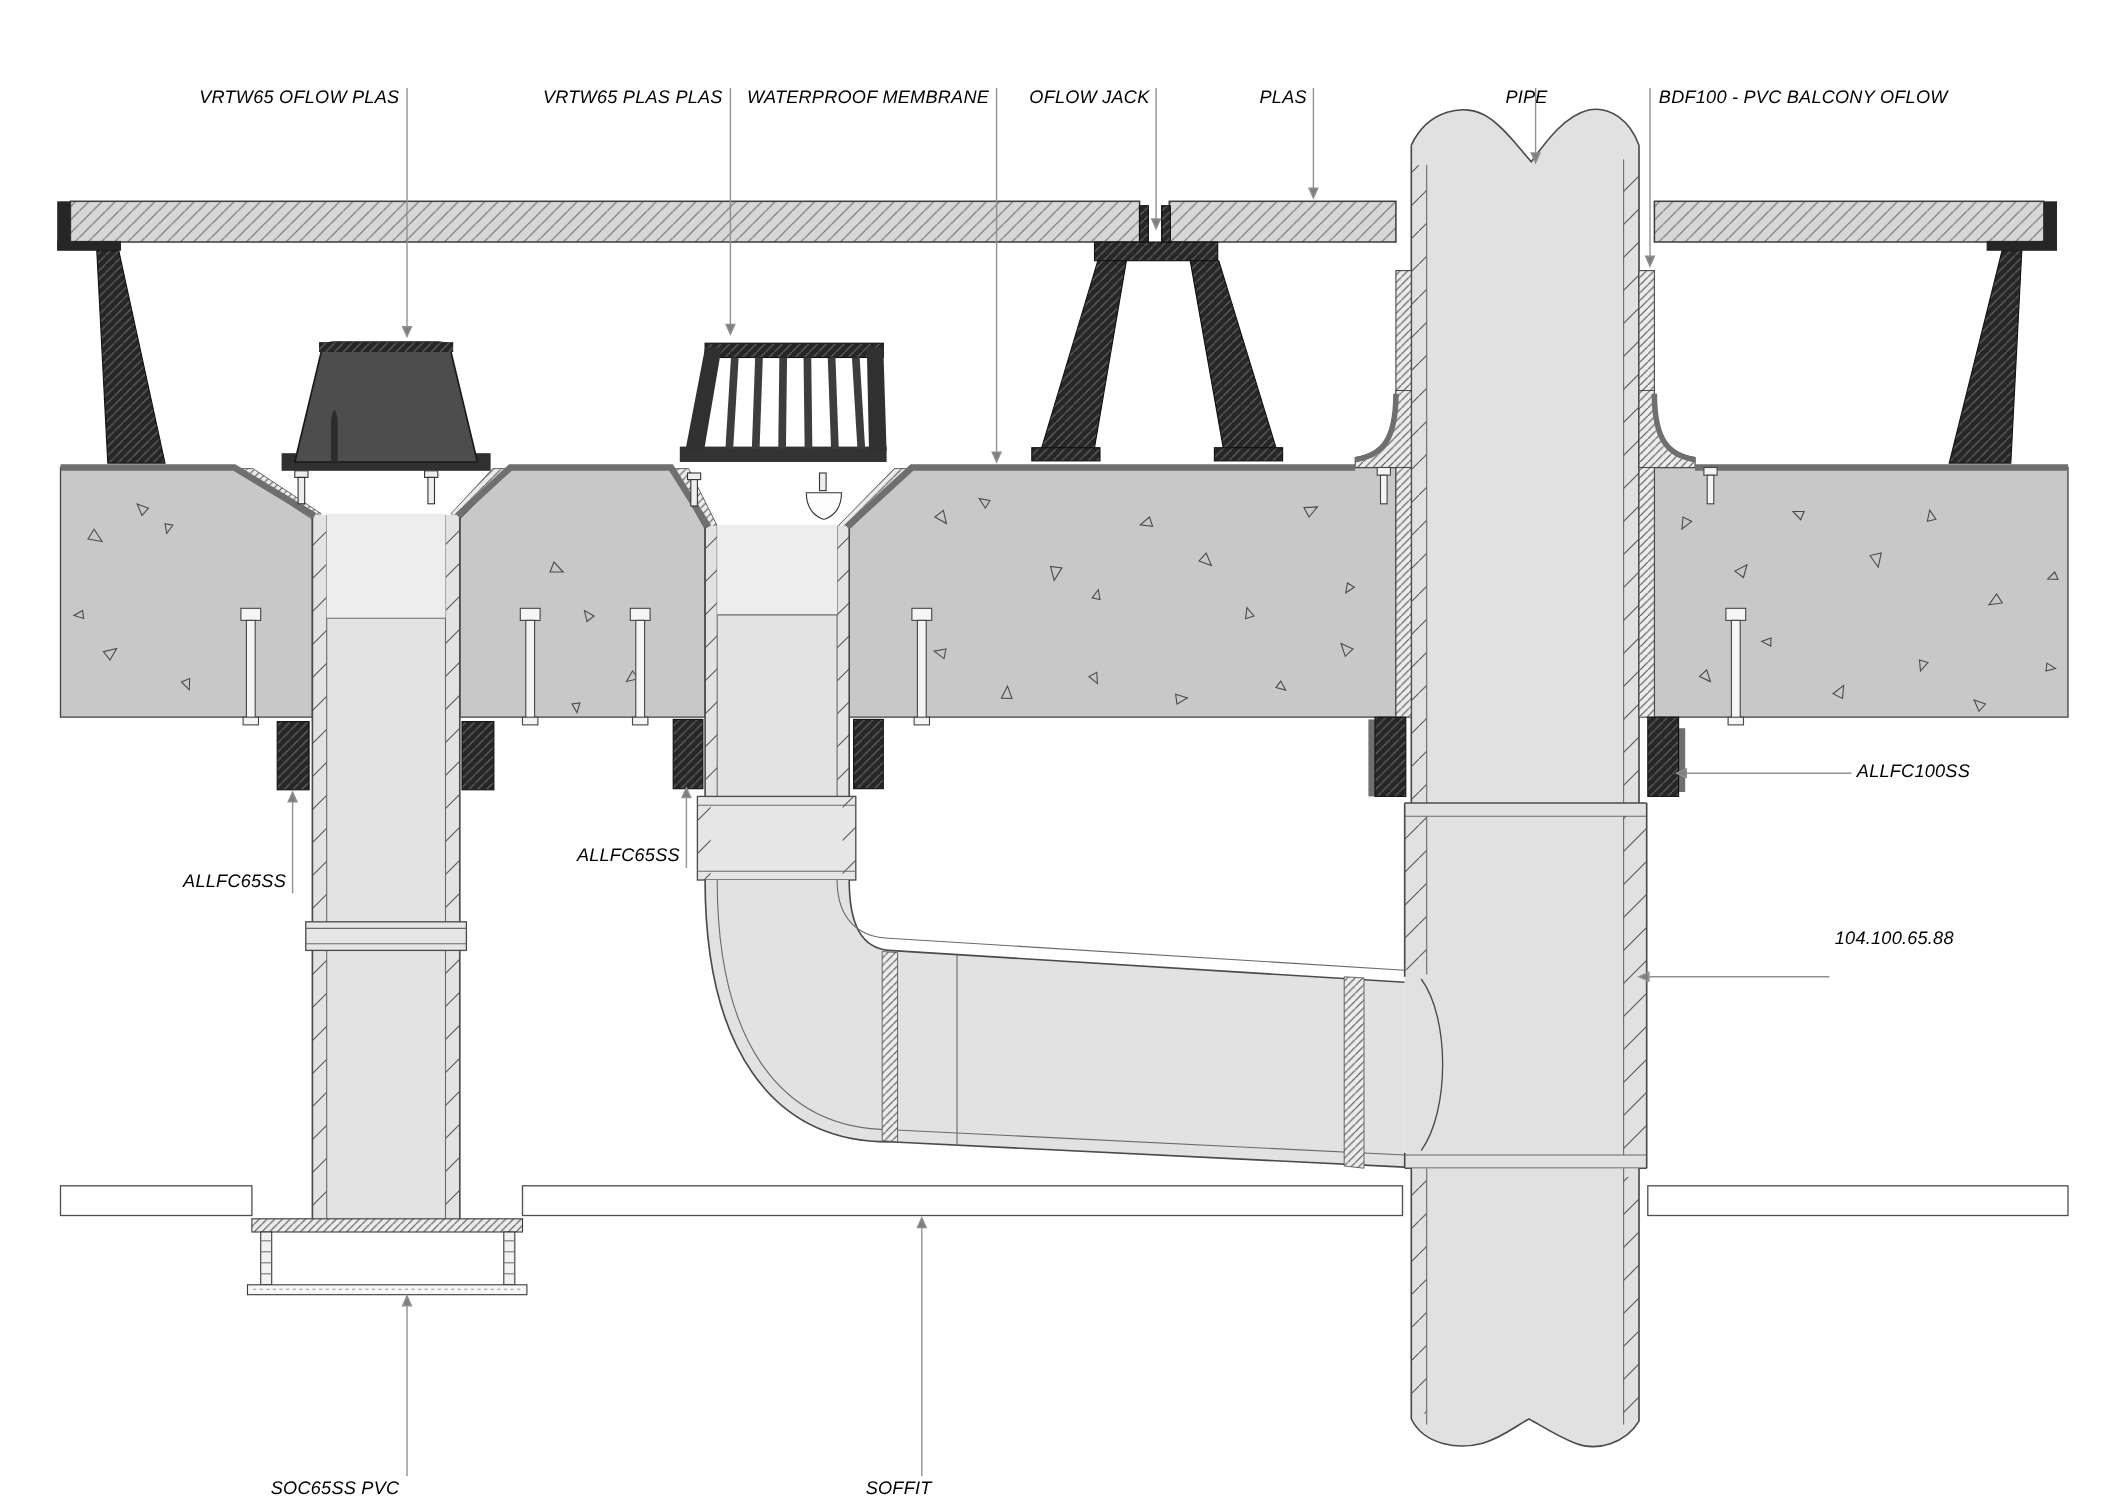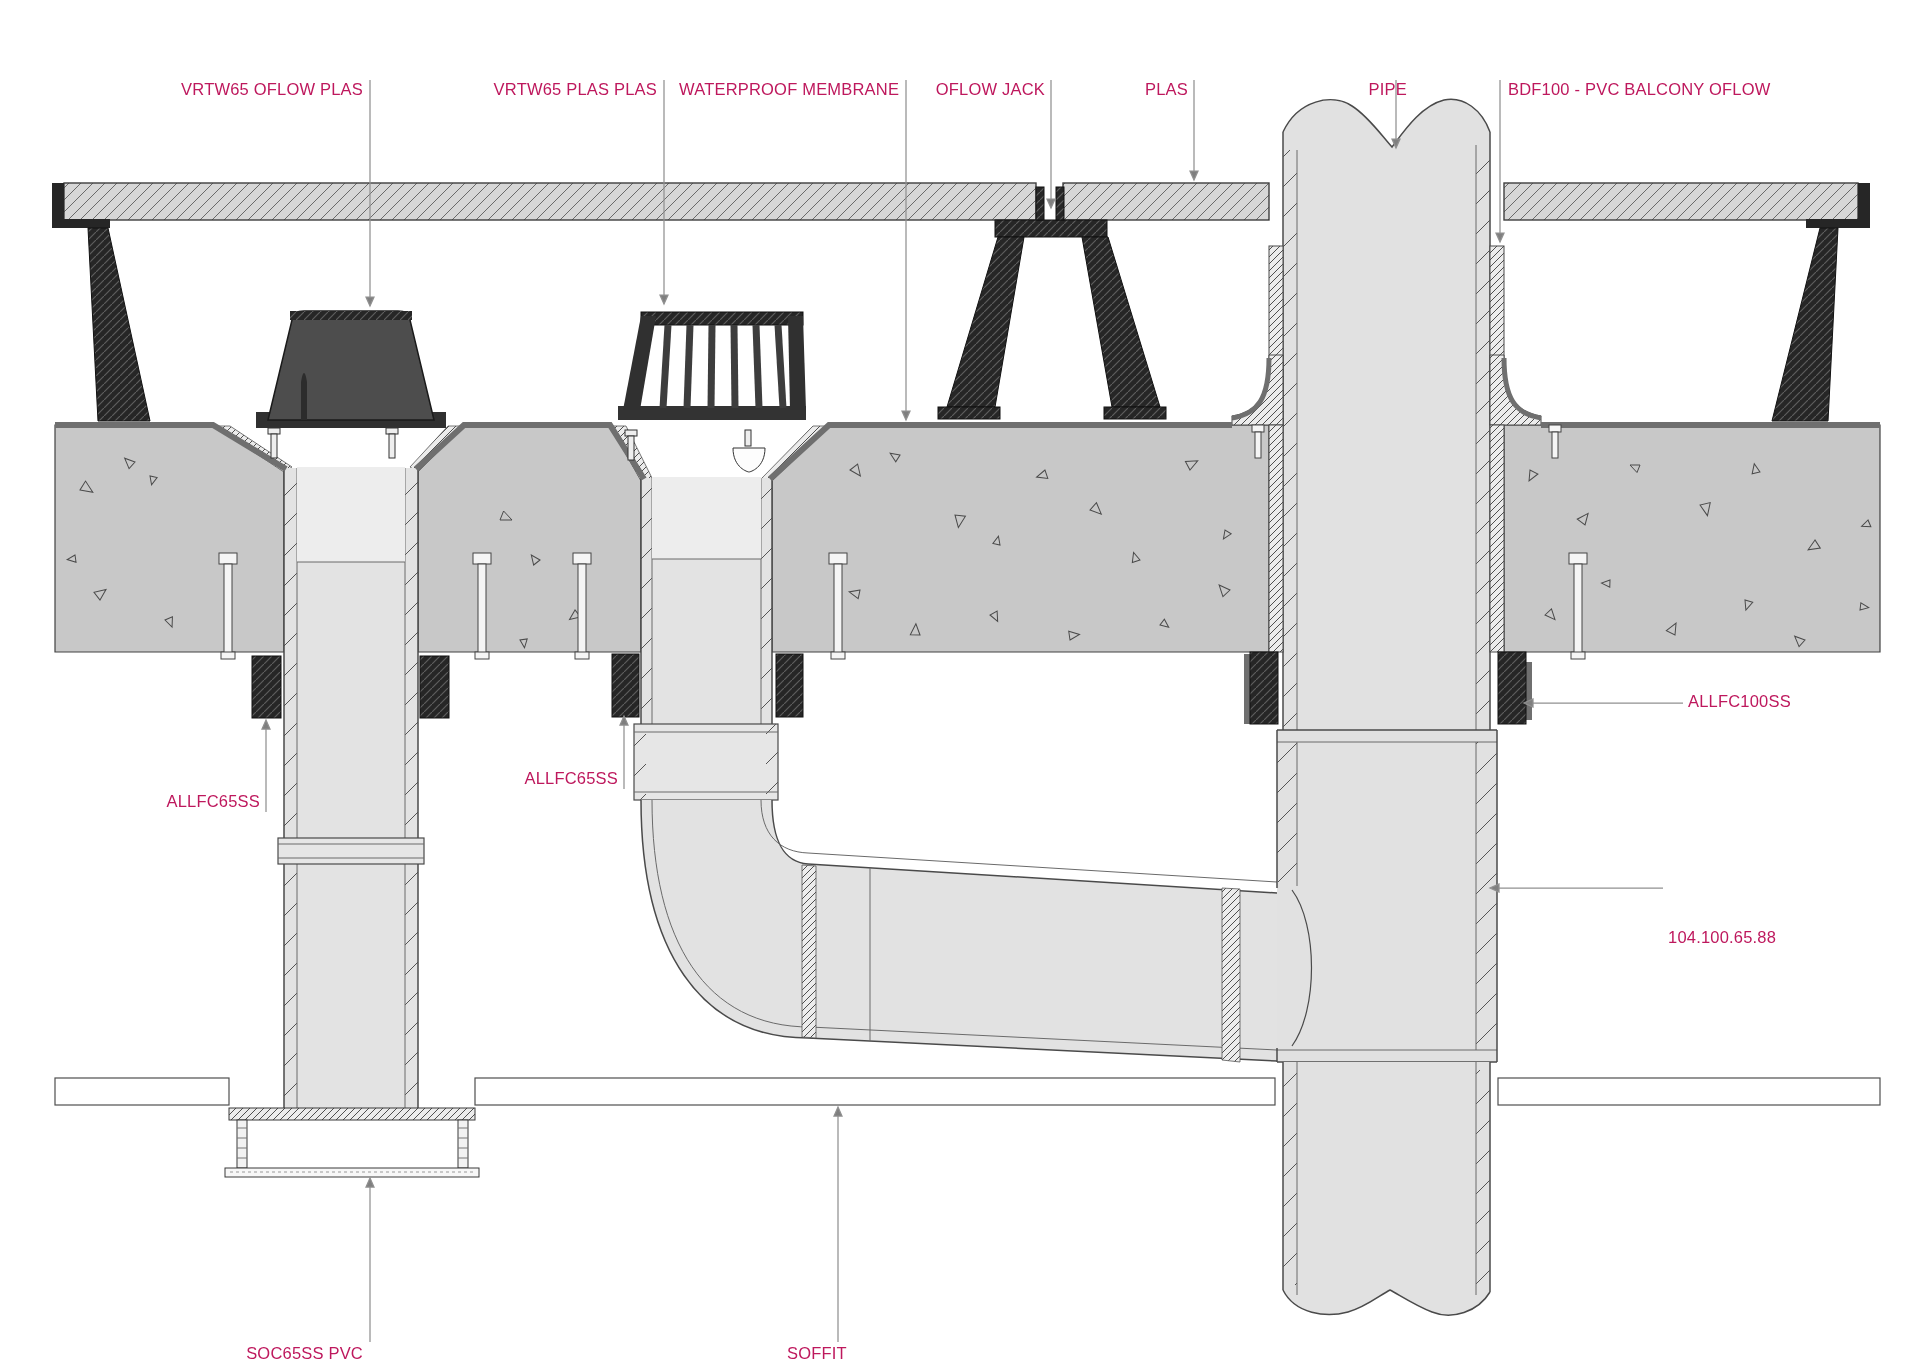--- a/index.html
+++ b/index.html
@@ -2,22 +2,22 @@
 <html><head>
 <meta charset="utf-8">
 <style>
   html,body{margin:0;padding:0;background:#ffffff;}
   #stage{
     position:relative;width:1920px;height:1369px;background:#fff;overflow:hidden;
     font-family:"Liberation Sans", sans-serif;
   }
   #drawing{position:absolute;left:0;top:0;}
   .callout{
-    position:absolute;font-size:16.5px;line-height:1.1;color:#be185d;
-    white-space:nowrap;letter-spacing:.2px;
+    position:absolute;font-size:16.5px;line-height:1.1;color:#000000;
+    white-space:nowrap;letter-spacing:.2px;font-style:italic;
   }
   .r{text-align:right;}
 </style>
 </head>
 <body>
 
 <div id="stage">
 
 <svg id="drawing" width="1920" height="1369" viewBox="0 0 1920 1369">
   <defs>
@@ -344,17 +344,17 @@
 <div class="callout r" style="left:163px;top:80px;width:200px">VRTW65 OFLOW PLAS</div>
 <div class="callout r" style="left:457px;top:80px;width:200px">VRTW65 PLAS PLAS</div>
 <div class="callout r" style="left:679px;top:80px;width:220px">WATERPROOF MEMBRANE</div>
 <div class="callout r" style="left:905px;top:80px;width:140px">OFLOW JACK</div>
 <div class="callout r" style="left:1078px;top:80px;width:110px">PLAS</div>
 <div class="callout r" style="left:1297px;top:80px;width:110px">PIPE</div>
 <div class="callout" style="left:1508px;top:80px">BDF100 - PVC BALCONY OFLOW</div>
 <div class="callout r" style="left:120px;top:792px;width:140px">ALLFC65SS</div>
 <div class="callout r" style="left:478px;top:769px;width:140px">ALLFC65SS</div>
 <div class="callout" style="left:1688px;top:692px">ALLFC100SS</div>
-<div class="callout" style="left:1668px;top:928px">104.100.65.88</div>
+<div class="callout" style="left:1668px;top:844px">104.100.65.88</div>
 <div class="callout r" style="left:213px;top:1344px;width:150px">SOC65SS PVC</div>
 <div class="callout" style="left:787px;top:1344px">SOFFIT</div>
 
 </div>
 
 </body></html>

